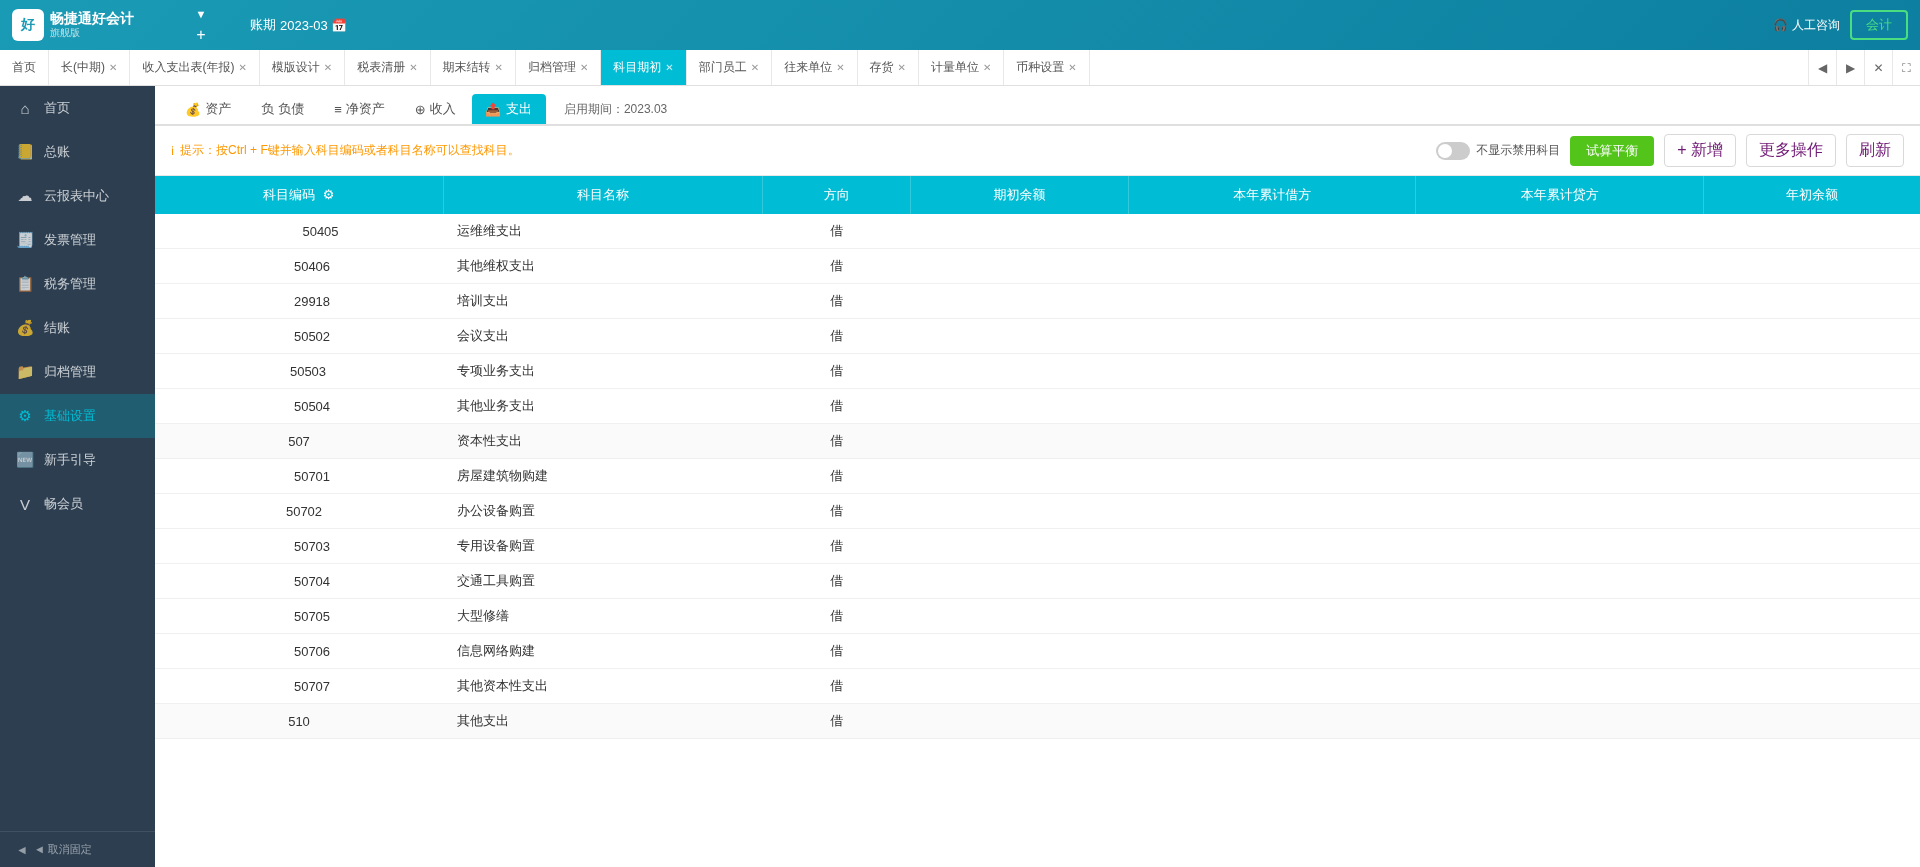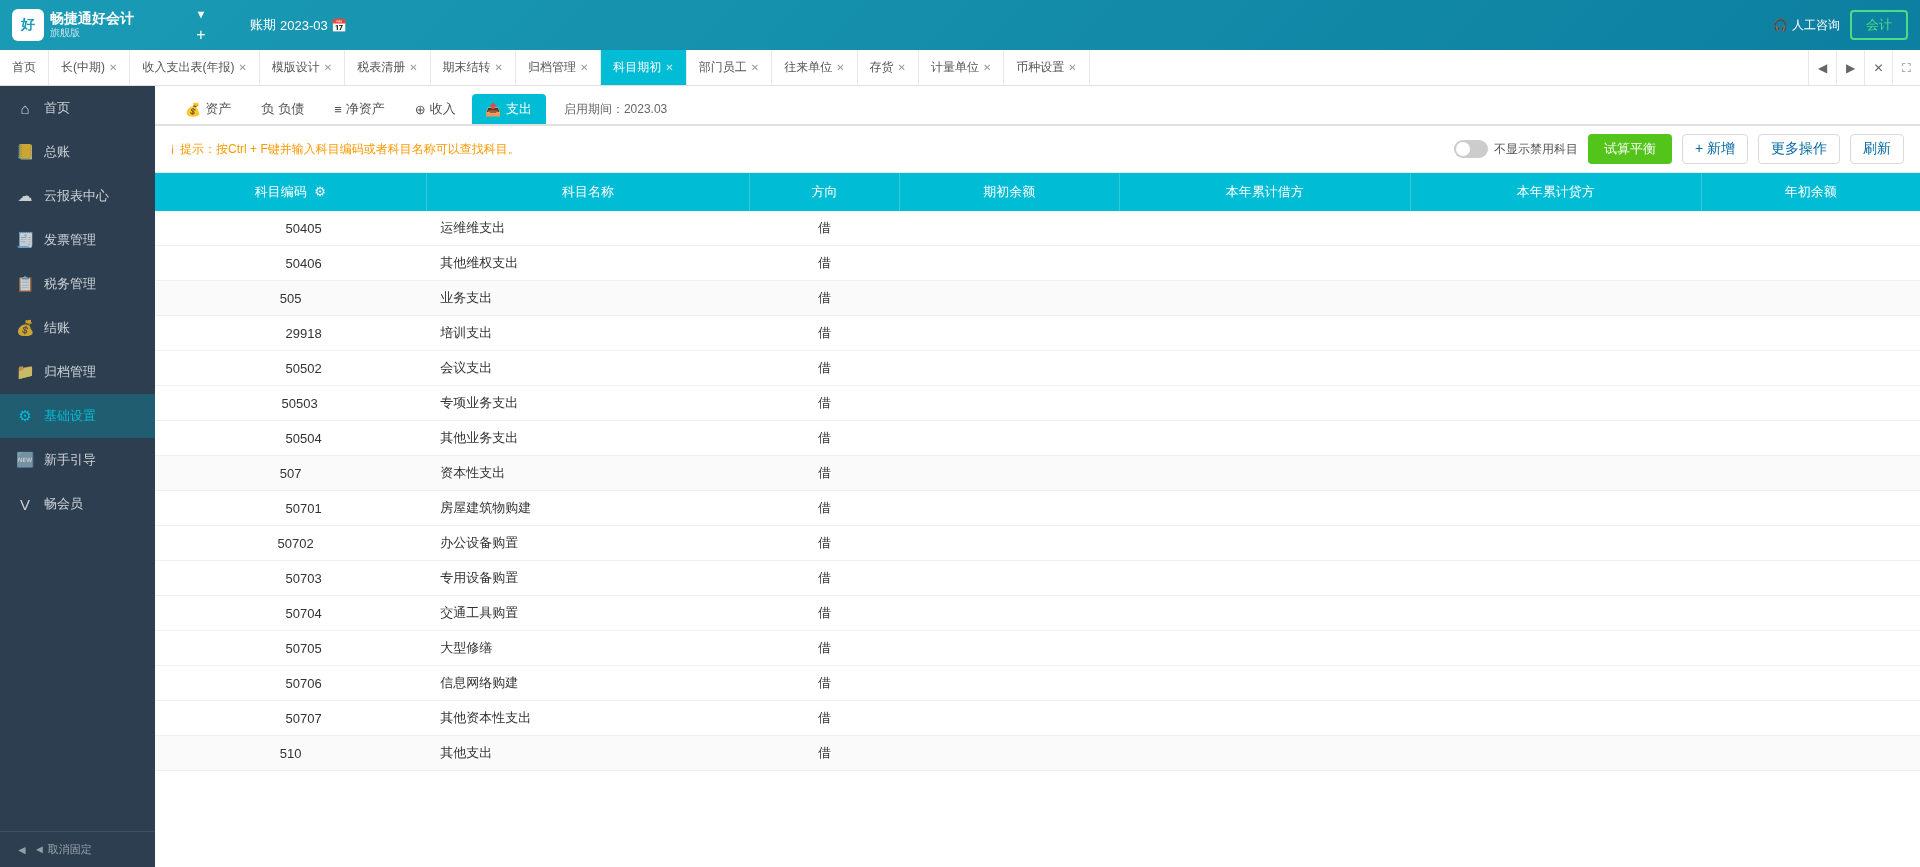--- a/index.html
+++ b/index.html
@@ -180,24 +180,24 @@
       color: #fff;
       border: none;
       padding: 6px 16px;
       border-radius: 4px;
       font-size: 13px;
       cursor: pointer;
     }
     .btn-add {
       background: transparent;
       border: 1px solid #d9d9d9;
-      color: #0369a1;
+      color: #701a75;
       padding: 5px 12px;
       border-radius: 4px;
-      font-size: 14px;
+      font-size: 16px;
       cursor: pointer;
       display: flex; align-items: center; gap: 4px;
     }
     .toggle-switch {
       display: flex; align-items: center; gap: 6px;
       font-size: 12px; color: #555;
     }
     .toggle {
       width: 34px; height: 18px;
       background: #ccc;
@@ -452,40 +452,31 @@
             <th>科目名称</th>
             <th>方向</th>
             <th>期初余额</th>
             <th>本年累计借方</th>
             <th>本年累计贷方</th>
             <th>年初余额</th>
           </tr>
         </thead>
         <tbody id="table-body">
         <tr>
-    <td style="padding-left:40px;">50405</td>
+    <td style="padding-left:57px;">50405</td>
     <td>运维维支出</td>
     <td>借</td>
     <td></td>
     <td></td>
     <td></td>
     <td></td>
   </tr>
             <tr>
     <td style="padding-left:40px;">50406</td>
     <td>其他维权支出</td>
-    <td>借</td>
-    <td></td>
-    <td></td>
-    <td></td>
-    <td></td>
-  </tr>
-            <tr style="background: rgb(250, 250, 250);">
-    <td style="">505</td>
-    <td>业务支出</td>
     <td>借</td>
     <td></td>
     <td></td>
     <td></td>
     <td></td>
   </tr>
             <tr>
     <td style="padding-left:40px;">29918</td>
     <td>培训支出</td>
     <td>借</td>

